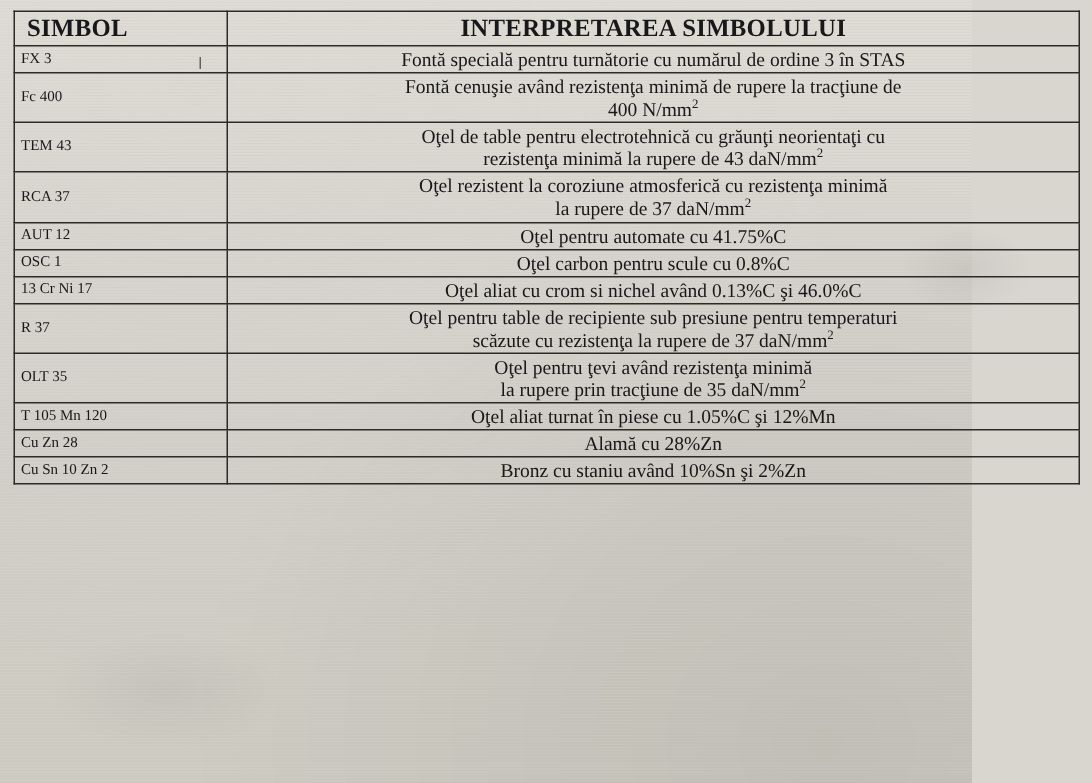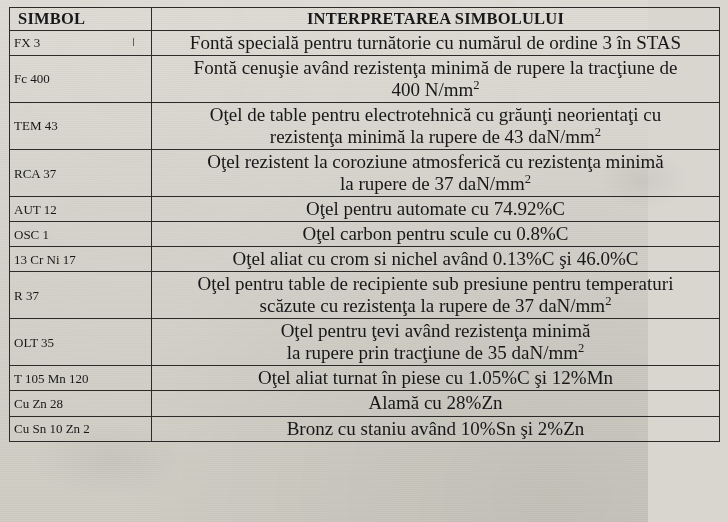--- a/index.html
+++ b/index.html
@@ -52,27 +52,27 @@
     padding: 3px 4px 4px 4px;
     text-align: center;
   }
   thead th.col-sym {
     text-align: left;
     padding-left: 8px;
   }
   col.c1 { width: 142px; }
   col.c2 { width: 568px; }
   td.sym {
-    font-size: 13px;
+    font-size: 10px;
     text-align: left;
     padding-left: 8px;
     line-height: 1.18;
   }
   td.desc {
-    font-size: 19px;
+    font-size: 13px;
     text-align: center;
     line-height: 1.16;
     padding-top: 2px;
     padding-bottom: 2px;
   }
   sup {
     font-size: 0.66em;
     vertical-align: super;
     line-height: 0;
   }
@@ -131,21 +131,21 @@
         <tr>
           <td class="sym">TEM 43</td>
           <td class="desc"><span>Oţel de table pentru electrotehnică cu grăunţi neorientaţi cu</span><br><span>rezistenţa minimă la rupere de 43 daN/mm</span><sup>2</sup></td>
         </tr>
         <tr>
           <td class="sym">RCA 37</td>
           <td class="desc"><span>Oţel rezistent la coroziune atmosferică cu rezistenţa minimă</span><br><span>la rupere de 37 daN/mm</span><sup>2</sup></td>
         </tr>
         <tr>
           <td class="sym">AUT 12</td>
-          <td class="desc"><span>Oţel pentru automate cu 74.92%C</span></td>
+          <td class="desc"><span>Oţel pentru automate cu 41.75%C</span></td>
         </tr>
         <tr>
           <td class="sym">OSC 1</td>
           <td class="desc"><span>Oţel carbon pentru scule cu 0.8%C</span></td>
         </tr>
         <tr>
           <td class="sym">13 Cr Ni 17</td>
           <td class="desc"><span>Oţel aliat cu crom si nichel având 0.13%C şi 46.0%C</span></td>
         </tr>
         <tr>

